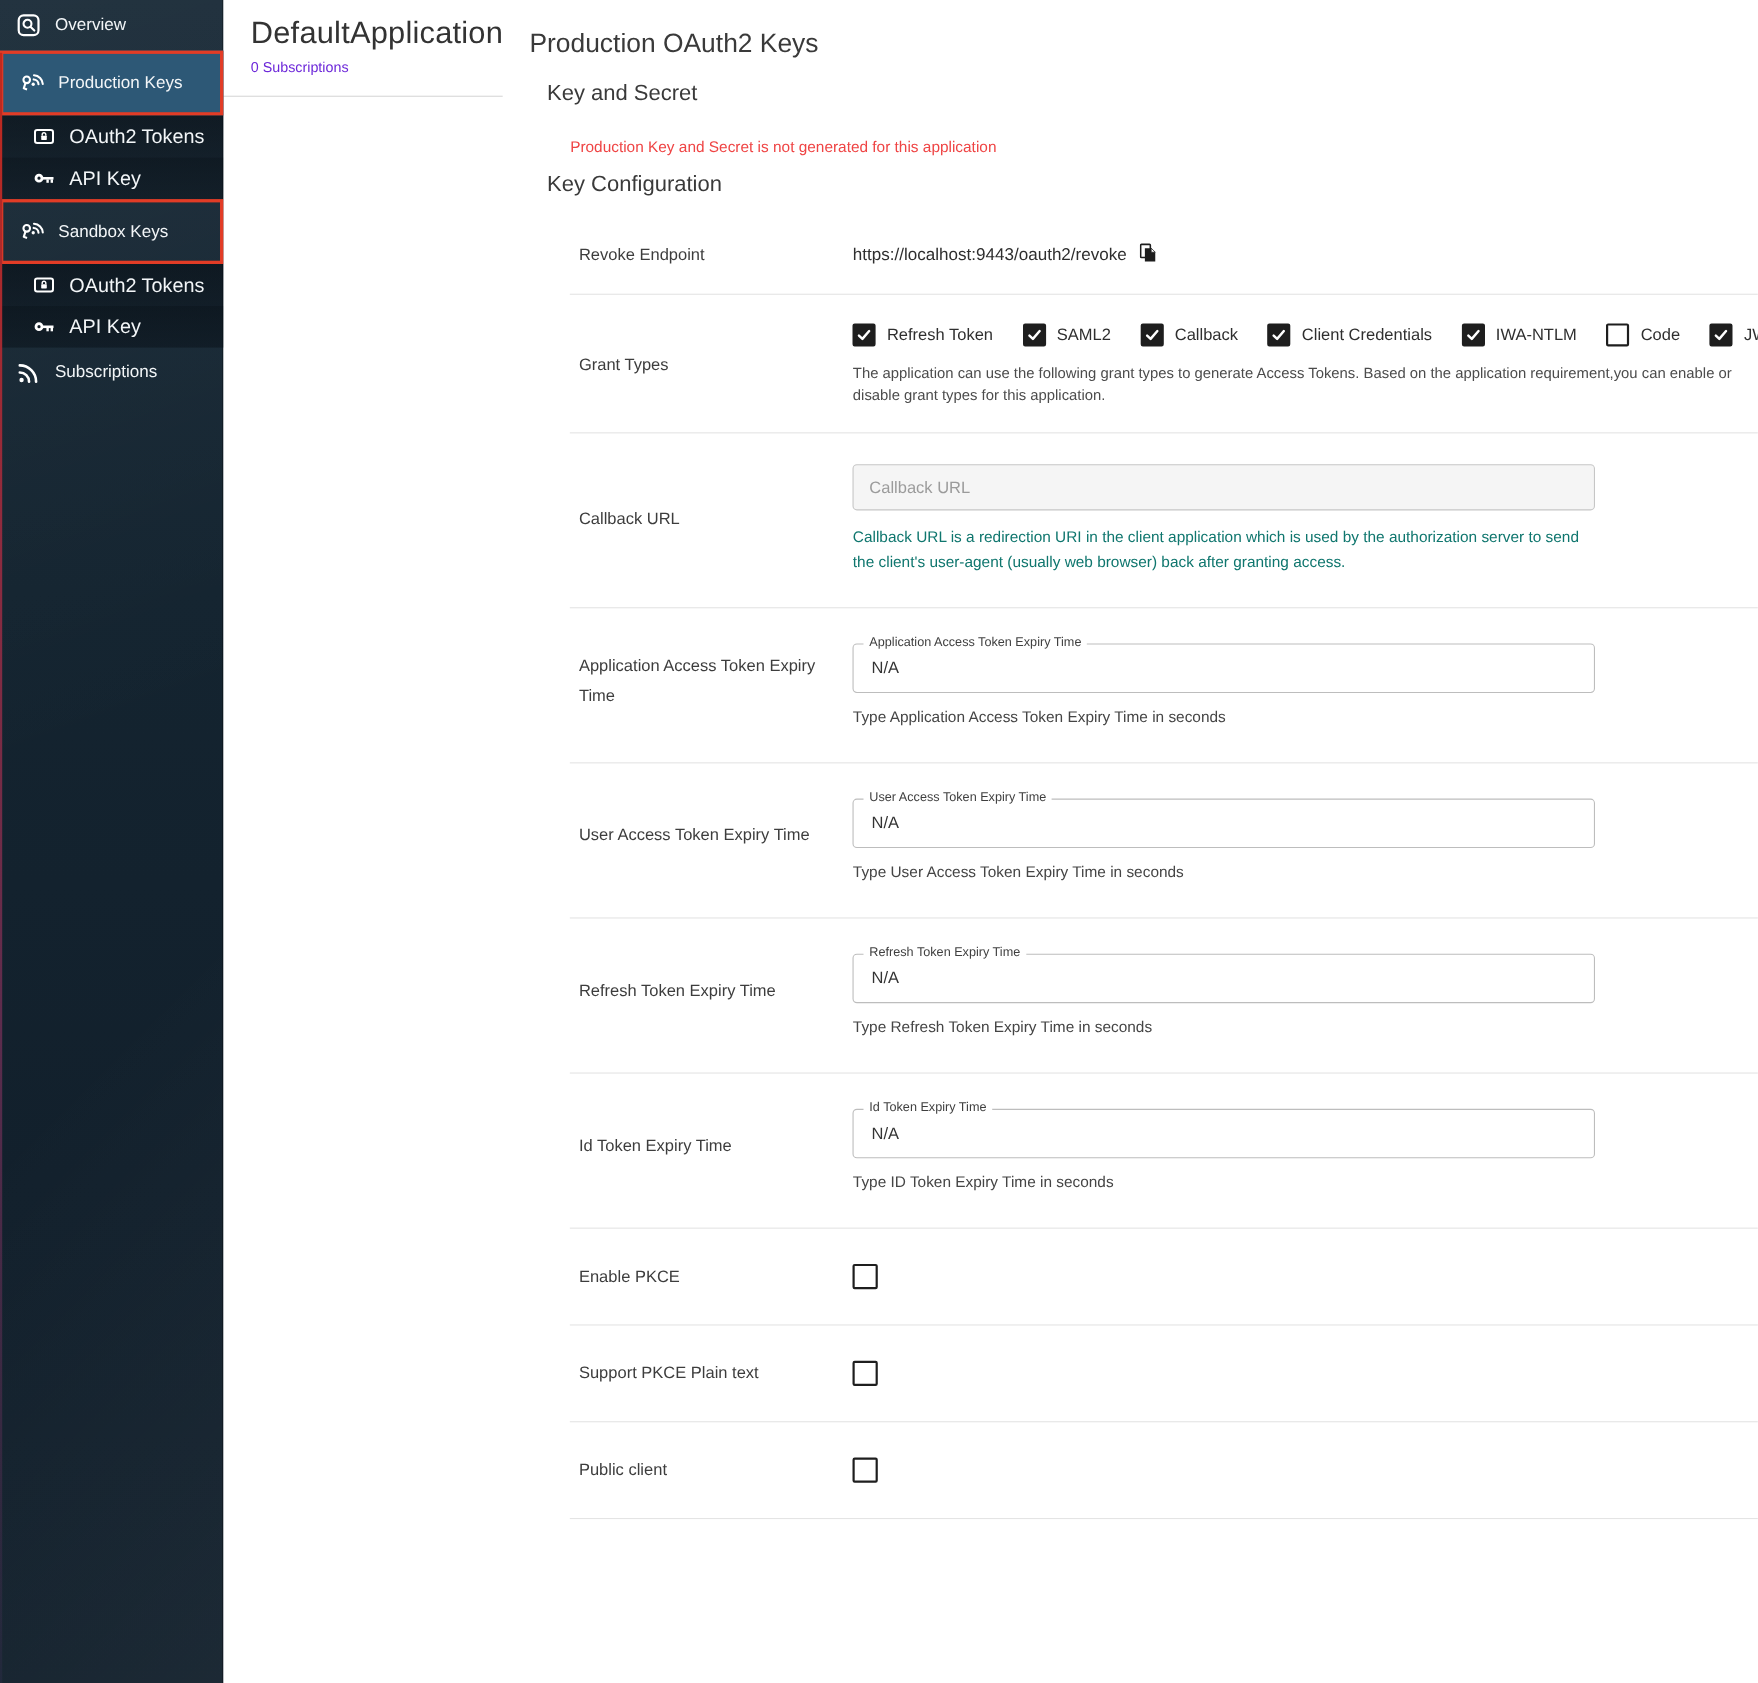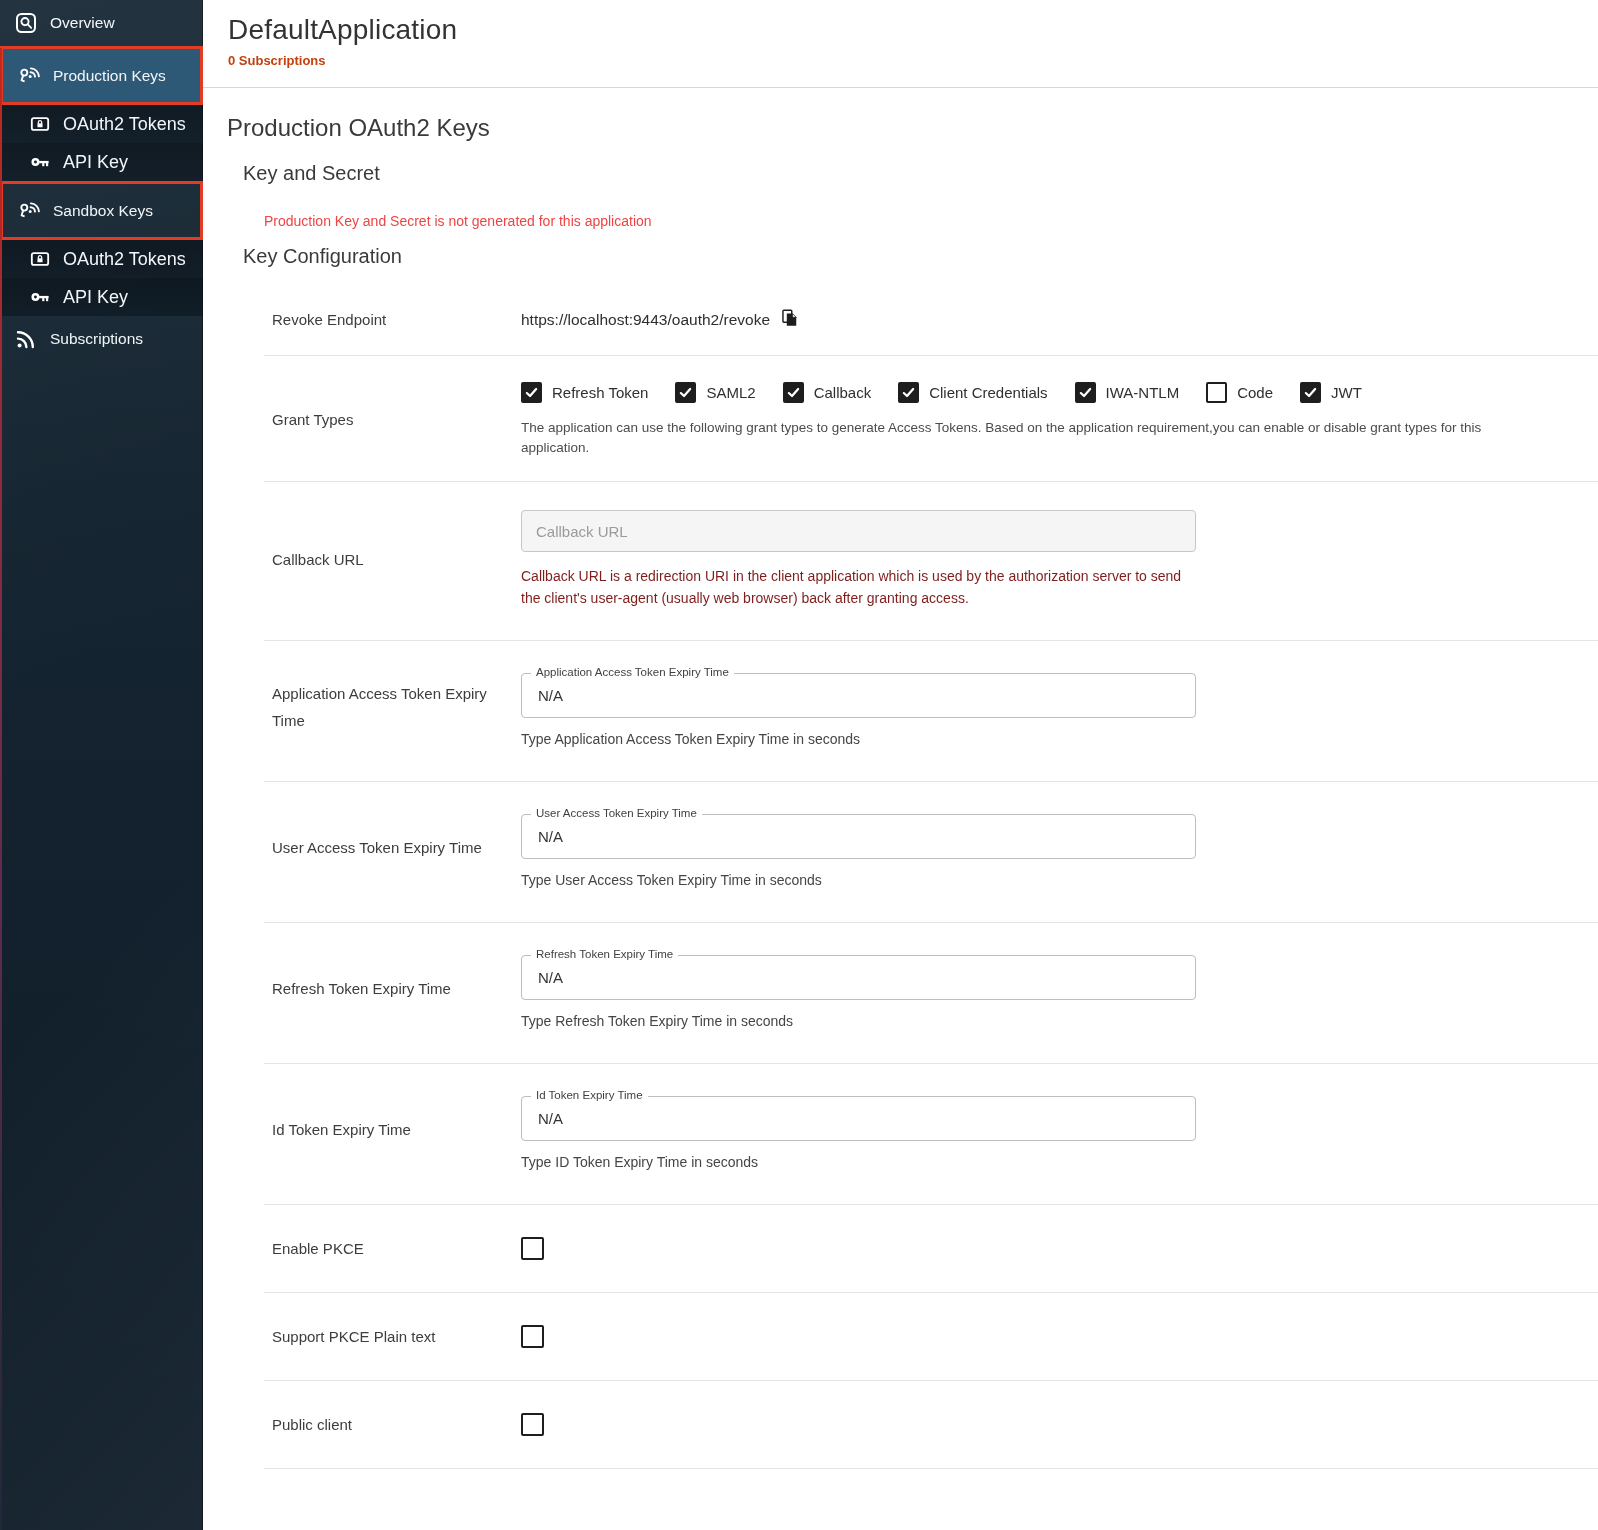--- a/index.html
+++ b/index.html
@@ -30,24 +30,24 @@
     color:#f3f6f8;font-size:15.5px;box-sizing:border-box;position:relative;
   }
   .side-item .icon{display:flex;align-items:center;justify-content:center;flex:none;}
   .side-item.sub{height:38px;padding-left:30px;font-size:18px;
     background:linear-gradient(180deg, rgba(3,9,15,.55), rgba(6,13,20,.45));}
   .side-item.selected{background:#2d5876;}
   .side-item.annotated{border:3px solid #e23c26;height:59px;}
   .side-item .lbl{white-space:nowrap;}
 
   
-  .main{flex:1;display:flex;flex-direction:column;min-width:0;}
+  .main{flex:1;display:flex;min-width:0;}
   .page-header{height:88px;box-sizing:border-box;padding:14px 0 0 25px;border-bottom:1px solid #d8d8d8;}
   .page-header h1{margin:0;font-size:28px;font-weight:400;color:#333;letter-spacing:.2px;}
-  .page-header .subs{margin-top:7px;font-size:13px;color:#c2410c;font-weight:bold;}
+  .page-header .subs{margin-top:7px;font-size:13px;color:#6d28d9;}
 
   .content{padding:0 0 0 24px;}
   .content h2{margin:26px 0 0 0;font-size:24px;font-weight:400;color:#3a3a3a;}
   .content h3{margin:20px 0 0 16px;font-size:20px;font-weight:400;color:#3a3a3a;}
   .kns-msg{margin:28px 0 0 37px;font-size:14px;color:#ef4444;}
   .content h3.kc{margin-top:16px;}
 
   .form{margin:16px 0 0 37px;}
   .row{display:flex;align-items:center;border-bottom:1px solid #e4e4e4;padding-left:8px;box-sizing:border-box;}
   .row-label{width:249px;flex:none;font-size:15px;color:#3d3d3d;line-height:1.8;align-self:center;}
@@ -66,21 +66,21 @@
   .cb svg{display:block;}
   .grant-helper{margin-top:15px;font-size:13.5px;color:#4c4c4c;max-width:1020px;line-height:1.45;}
 
   .row.callback{padding-top:28px;padding-bottom:30px;}
   .cb-input{
     width:675px;height:42px;box-sizing:border-box;border:1px solid #c6c6c6;border-radius:4px;
     background:#f5f5f5;padding:0 14px;font-size:15px;color:#444;outline:none;
     font-family:"Liberation Sans","DejaVu Sans",sans-serif;
   }
   .cb-input::placeholder{color:#9b9b9b;opacity:1;}
-  .cb-helper{margin-top:14px;font-size:14px;color:#7f1d1d;line-height:1.55;max-width:665px;}
+  .cb-helper{margin-top:14px;font-size:14px;color:#0f766e;line-height:1.55;max-width:665px;}
 
   .row.expiry{padding-top:26px;padding-bottom:34px;}
   .ofield{
     position:relative;width:675px;height:45px;box-sizing:border-box;border:1px solid #bdbdbd;border-radius:4px;
     background:#fff;display:flex;align-items:center;padding:0 14px;margin-top:6px;
   }
   .ofield .flegend{
     position:absolute;top:-8px;left:9px;background:#fff;padding:0 5px;
     font-size:11.5px;color:#3f3f3f;white-space:nowrap;
   }

